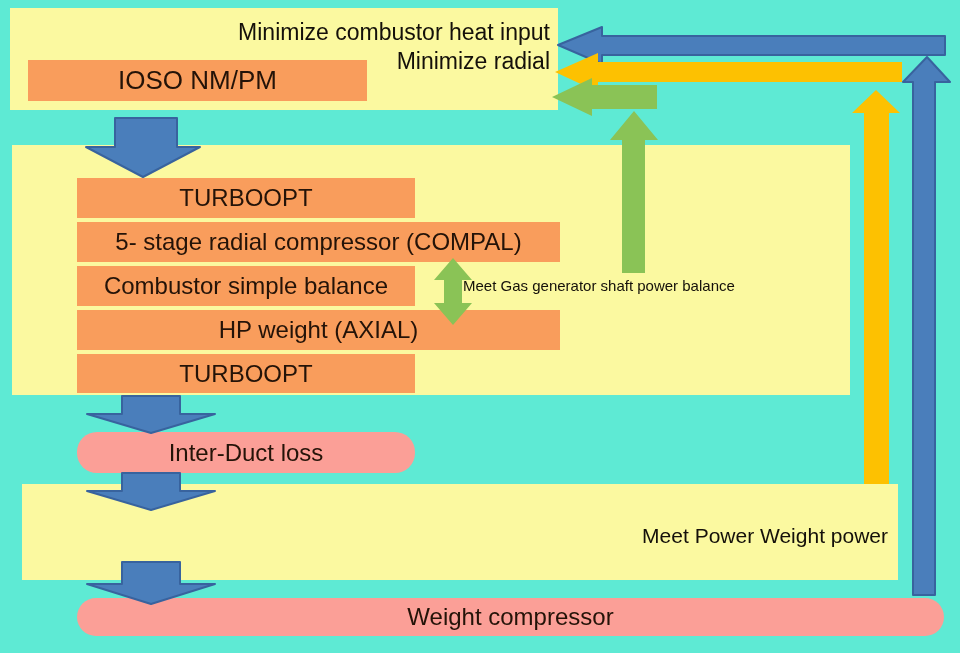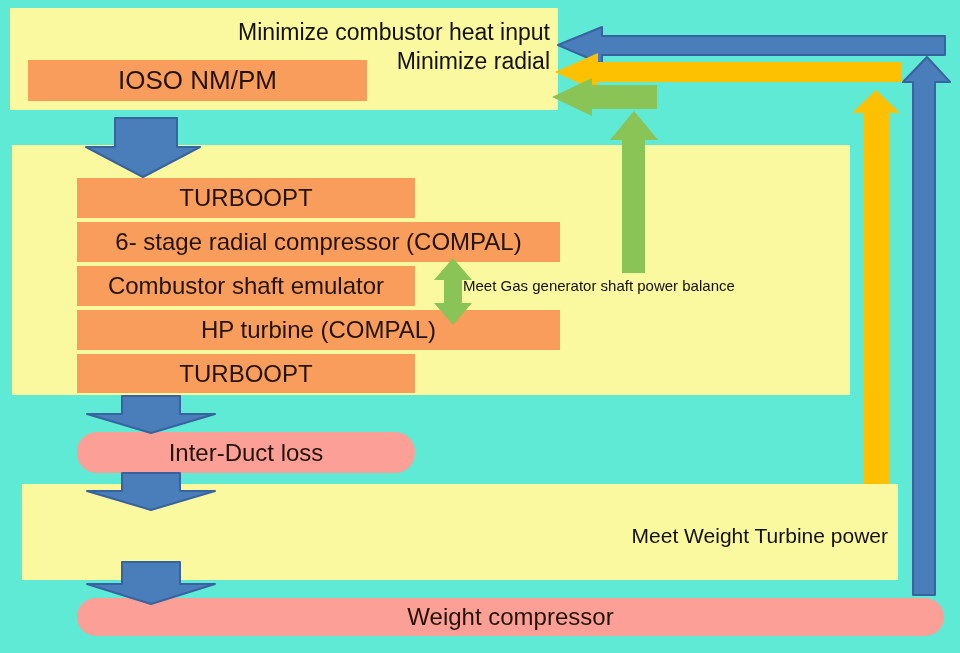--- a/index.html
+++ b/index.html
@@ -56,29 +56,29 @@
   <div class="panel mid-panel"></div>
   <div class="panel low-panel"></div>
 
   <div class="obj-text">
     <div>Minimize combustor heat input</div>
     <div>Minimize radial</div>
   </div>
 
   <div class="obox ioso">IOSO NM/PM</div>
   <div class="obox row1">TURBOOPT</div>
-  <div class="obox row2">6- stage radial compressor (COMPAL)</div>
-  <div class="obox row3">Combustor shaft  emulator</div>
-  <div class="obox row4">HP turbine (COMPAL)</div>
+  <div class="obox row2">5- stage radial compressor (COMPAL)</div>
+  <div class="obox row3">Combustor simple  balance</div>
+  <div class="obox row4">HP weight (AXIAL)</div>
   <div class="obox row5">TURBOOPT</div>
 
   <div class="meet-gas">Meet Gas generator shaft power balance</div>
 
   <div class="pbox interduct">Inter-Duct loss</div>
-  <div class="meet-power">Meet Weight Turbine power</div>
+  <div class="meet-power">Meet Power Weight power</div>
   <div class="pbox weight">Weight compressor</div>
 
   <svg class="arrow-layer" viewBox="0 0 960 653" xmlns="http://www.w3.org/2000/svg">
 
     <polygon class="blue-stroke" points="115,118 177,118 177,147 200,147 143,177 86,147 115,147" fill="#4A7EBB"></polygon>
     <polygon class="blue-stroke" points="122,396 180,396 180,414 215,414 151,433 87,414 122,414" fill="#4A7EBB"></polygon>
     <polygon class="blue-stroke" points="122,473 180,473 180,491 215,491 151,510 87,491 122,491" fill="#4A7EBB"></polygon>
     <polygon class="blue-stroke" points="122,562 180,562 180,584 215,584 151,604 87,584 122,584" fill="#4A7EBB"></polygon>
 
     <polygon class="blue-stroke" points="558,45 602,27 602,36 945,36 945,55 602,55 602,64" fill="#4A7EBB"></polygon>

